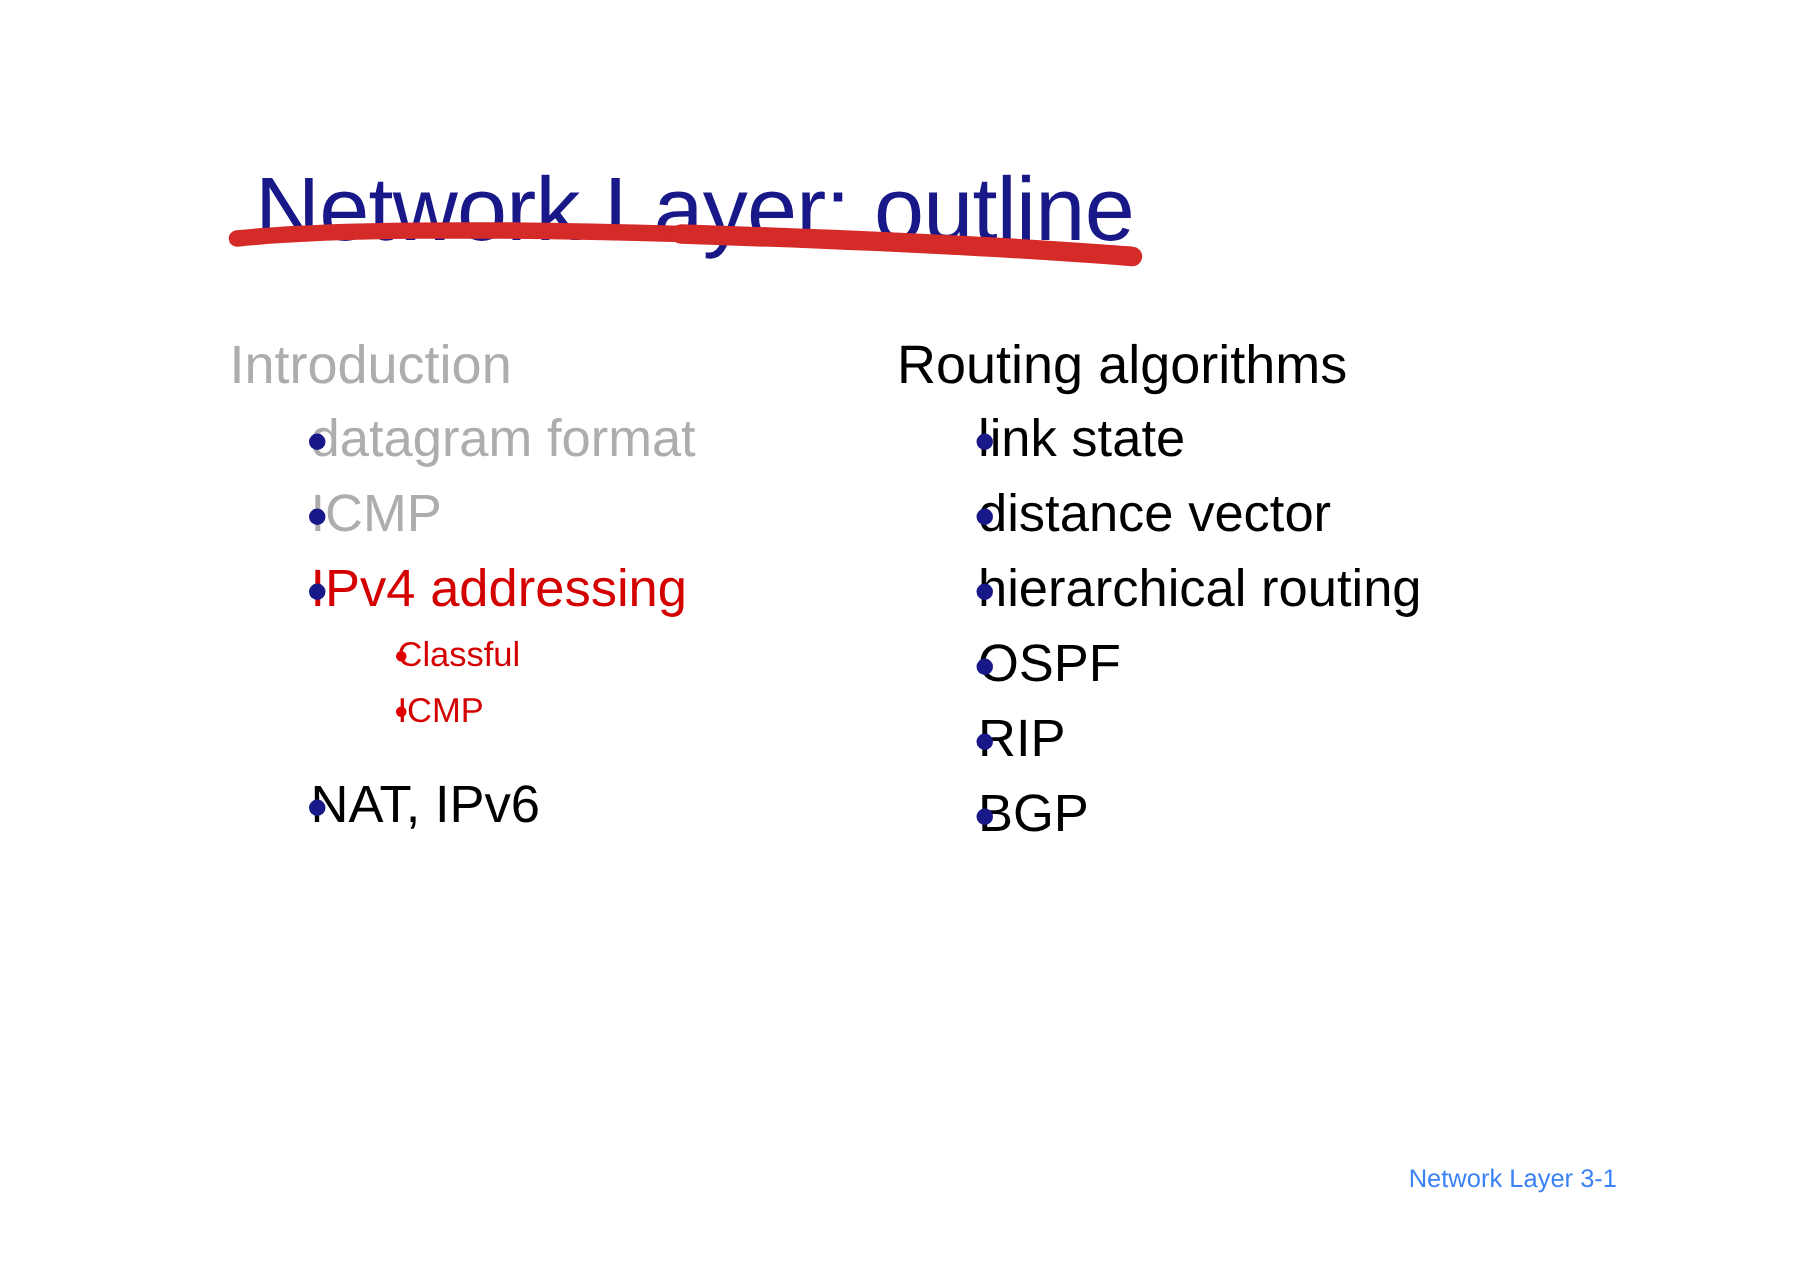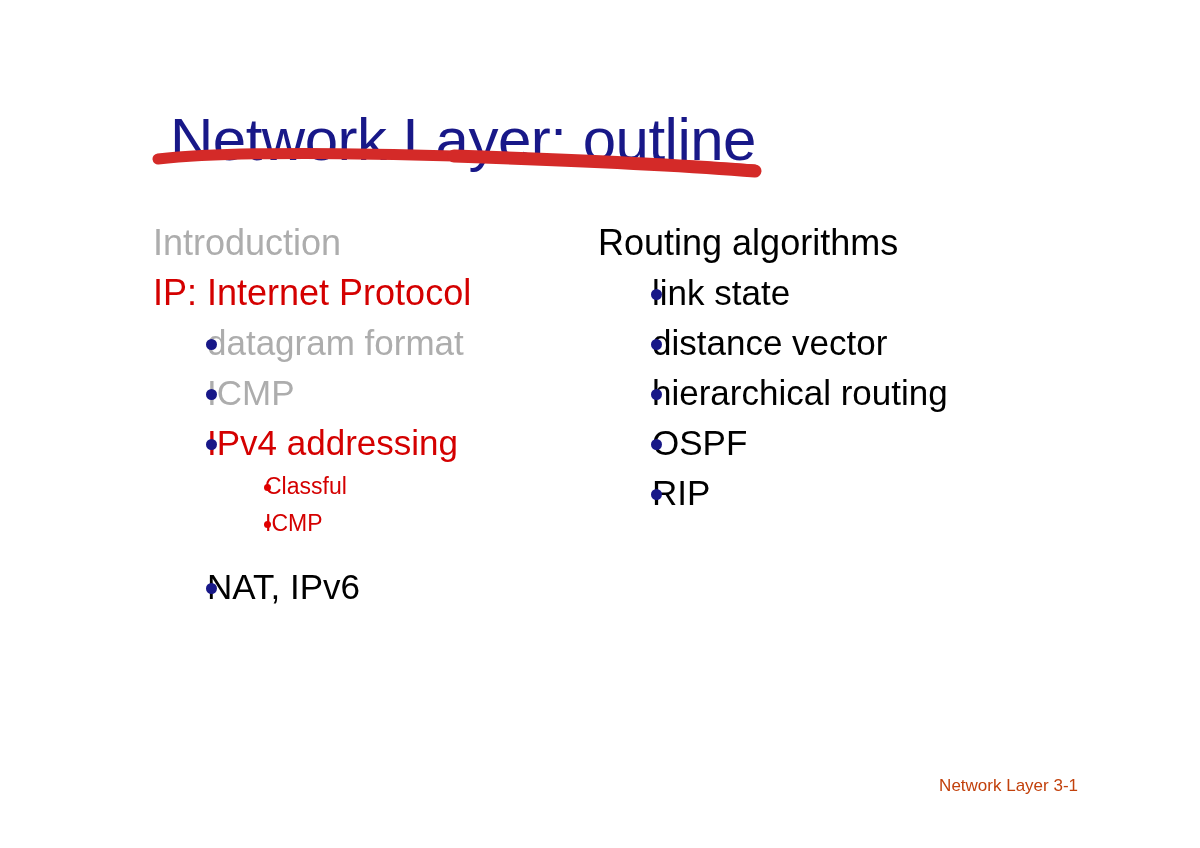--- a/index.html
+++ b/index.html
@@ -111,21 +111,21 @@
 
   
   .gap-above { margin-top: 20px; }
 
   
   #footer {
     position: absolute;
     right: 122px;
     bottom: 52px;
     font-size: 17px;
-    color: #c2410c;
+    color: #3b82f6;
     white-space: nowrap;
   }
 </style>
 </head>
 <body>
 
 <div id="slide">
 
   <div id="title-block">
     <h1 id="slide-title">Network Layer: outline</h1>
@@ -137,23 +137,20 @@
       <path d="M 300 9 C 420 13, 540 19, 601 24" stroke="#d42a28" stroke-width="13" stroke-linecap="round" fill="none"></path>
     </svg>
   </div>
 
   <div id="left-column" class="column">
 
     <div class="item lvl1 c-gray">
       <span class="txt">Introduction</span>
     </div>
 
-    <div class="item lvl1 c-red">
-      <span class="txt">IP: Internet Protocol</span>
-    </div>
 
     <div class="item lvl2 c-gray">
       <span class="bullet"></span>
       <span class="txt">datagram format</span>
     </div>
 
     <div class="item lvl2 c-gray">
       <span class="bullet"></span>
       <span class="txt">ICMP</span>
     </div>
@@ -205,18 +202,22 @@
     <div class="item lvl2 c-black">
       <span class="bullet"></span>
       <span class="txt">OSPF</span>
     </div>
 
     <div class="item lvl2 c-black">
       <span class="bullet"></span>
       <span class="txt">RIP</span>
     </div>
 
+    <div class="item lvl2 c-black">
+      <span class="bullet"></span>
+      <span class="txt">BGP</span>
+    </div>
 
   </div>
 
   <div id="footer">Network Layer  3-1</div>
 
 </div>
 
 </body></html>

